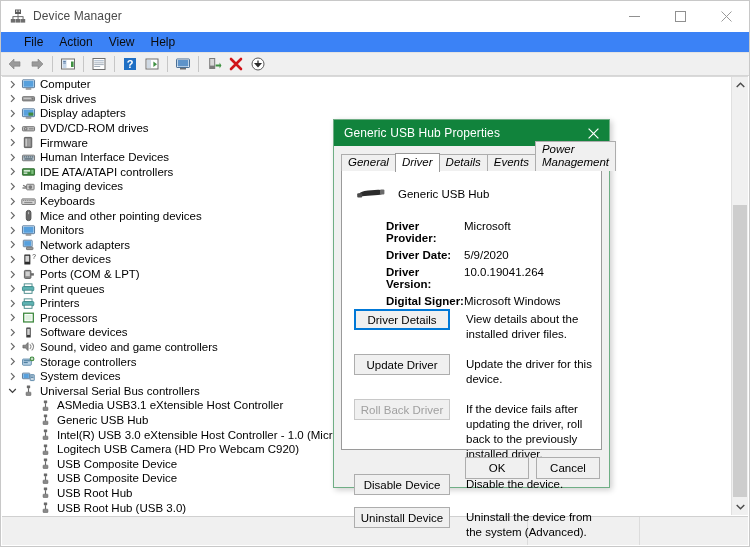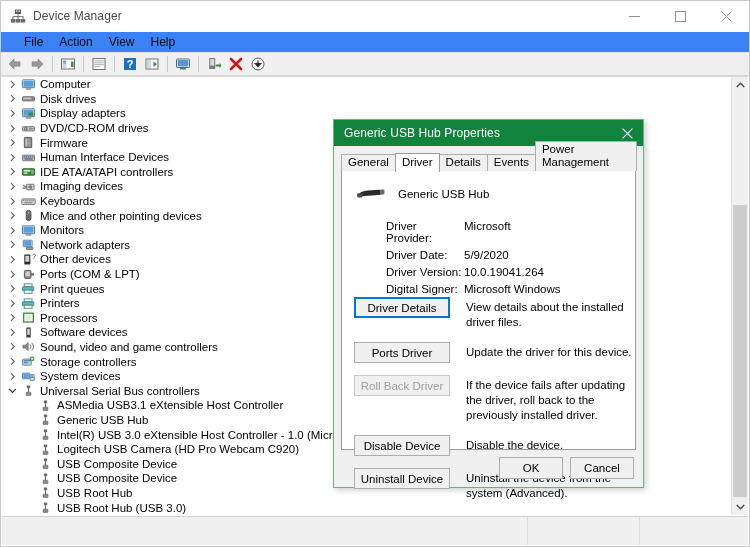--- a/index.html
+++ b/index.html
@@ -211,21 +211,21 @@
   .sb-pane { height: 100%; border-right: 1px solid #dcdcdc; box-sizing: border-box; }
   .sb-pane.p1 { flex: 1 1 auto; }
   .sb-pane.p2 { width: 112px; }
   .sb-pane.p3 { width: 108px; border-right: none; }
 
   
   .dialog {
     position: absolute;
     left: 332px;
     top: 118px;
-    width: 311px;
+    width: 277px;
     height: 369px;
     background: #f0f0f0;
     border: 1px solid #6fae85;
     box-sizing: border-box;
     box-shadow: 2px 2px 6px rgba(0,0,0,0.20);
   }
   .dlg-title {
     height: 26px;
     background: #11833c;
     display: flex;
@@ -270,20 +270,21 @@
   .tab {
     padding: 1px 6px 2px 6px;
     background: #f0f0f0;
     border: 1px solid #adadad;
     border-bottom: none;
     margin-right: -1px;
     color: #000000;
     line-height: 13px;
     position: relative;
     z-index: 1;
+    font-style: italic;
   }
   .tab.active {
     background: #ffffff;
     border-color: #9a9a9a;
     padding-top: 2px;
     padding-bottom: 3px;
     z-index: 3;
     margin-bottom: -1px;
   }
   .tabpage {
@@ -313,21 +314,21 @@
     font-size: 11.5px;
     margin-left: 12px;
     color: #000000;
   }
   .info-table {
     margin: 12px 0 0 44px;
     font-size: 11.5px;
     border-collapse: collapse;
   }
   .info-table td { padding: 2.5px 0; vertical-align: top; }
-  .info-label { width: 78px; color: #000000; }
+  .info-label { width: 78px; color: #000000; font-weight: bold; }
   .info-value { color: #000000; padding-left: 4px; }
 
   .btn-rows { margin: 0 0 0 12px; }
   .btn-row {
     display: flex;
     align-items: flex-start;
     margin-bottom: 12px;
   }
   .dlg-btn {
     width: 96px;
@@ -1007,21 +1008,21 @@
             </tr>
           </tbody>
         </table>
 
         <div class="btn-rows" id="btn-rows">
             <div class="btn-row">
               <div class="dlg-btn focused">Driver Details</div>
               <div class="btn-desc">View details about the installed driver files.</div>
             </div>
             <div class="btn-row">
-              <div class="dlg-btn">Ports Driver</div>
+              <div class="dlg-btn">Update Driver</div>
               <div class="btn-desc">Update the driver for this device.</div>
             </div>
             <div class="btn-row">
               <div class="dlg-btn disabled">Roll Back Driver</div>
               <div class="btn-desc">If the device fails after updating the driver, roll back to the previously installed driver.</div>
             </div>
             <div class="btn-row">
               <div class="dlg-btn">Disable Device</div>
               <div class="btn-desc">Disable the device.</div>
             </div>

